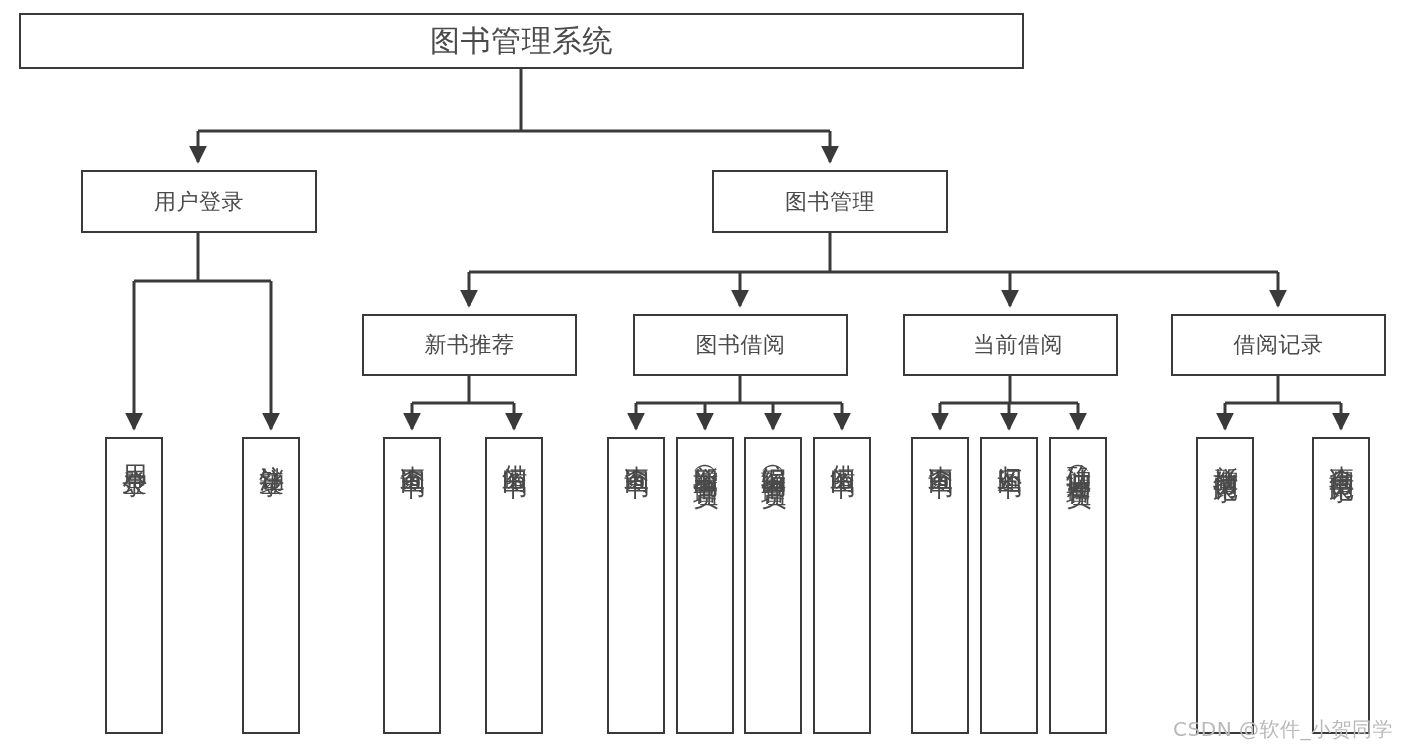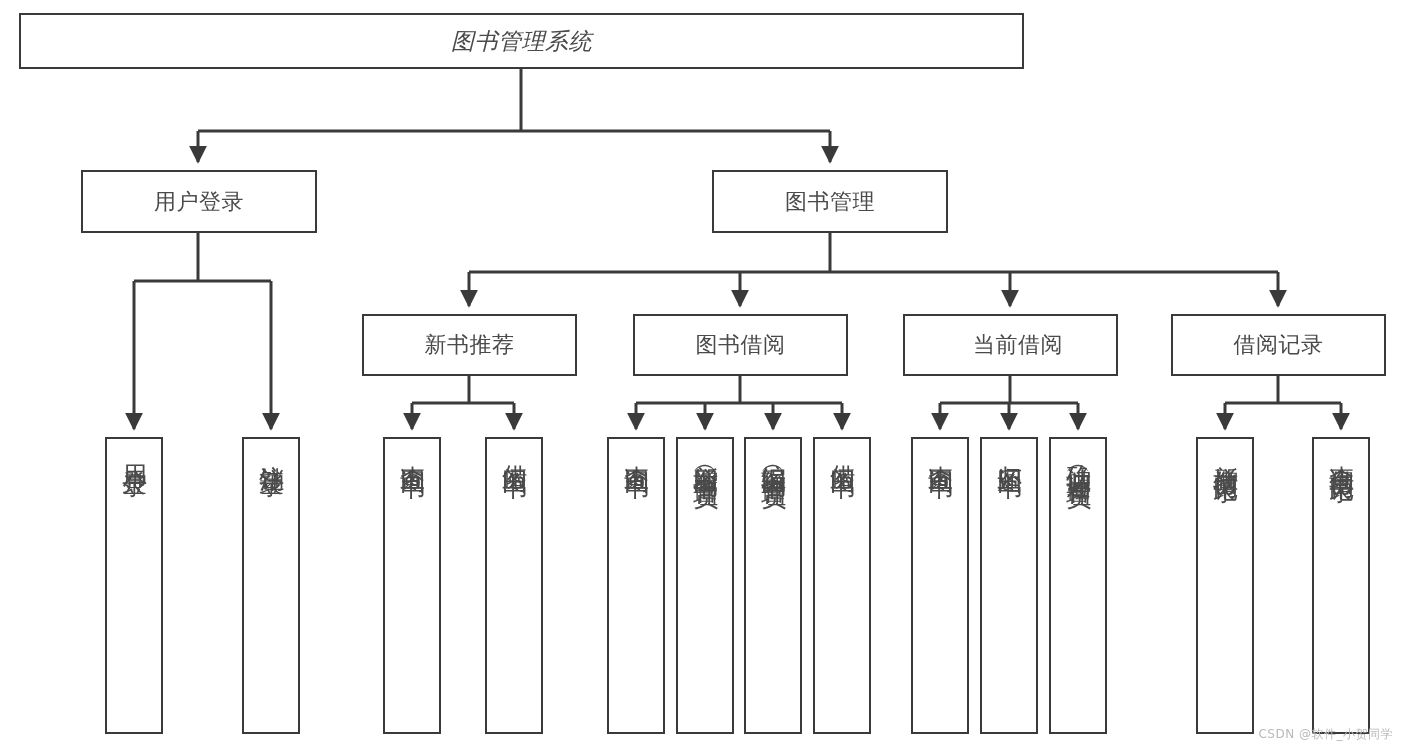--- a/index.html
+++ b/index.html
@@ -37,22 +37,21 @@
     justify-content: center;
     z-index: 3;
   }
   .node-label {
     color: #4a4a4a;
     letter-spacing: 0.5px;
     white-space: nowrap;
   }
   
   .node-root .node-label {
-    font-size: 23px;
-    font-style: italic;
+    font-size: 30px;
   }
   
   .node-branch .node-label {
     font-size: 22px;
   }
   
   .node-leaf {
     align-items: flex-start;
     justify-content: center;
     padding-top: 6px;
@@ -63,21 +62,21 @@
     font-size: 25px;
     line-height: 1.05;
     letter-spacing: 3px;
     white-space: normal;
     max-height: 100%;
   }
   .watermark {
     position: absolute;
     right: 12px;
     bottom: 4px;
-    font-size: 12px;
+    font-size: 20px;
     color: #b9b9b9;
     z-index: 5;
     white-space: nowrap;
     letter-spacing: 0.5px;
   }
 </style>
 </head>
 <body>
 
 <div id="diagram-canvas">

